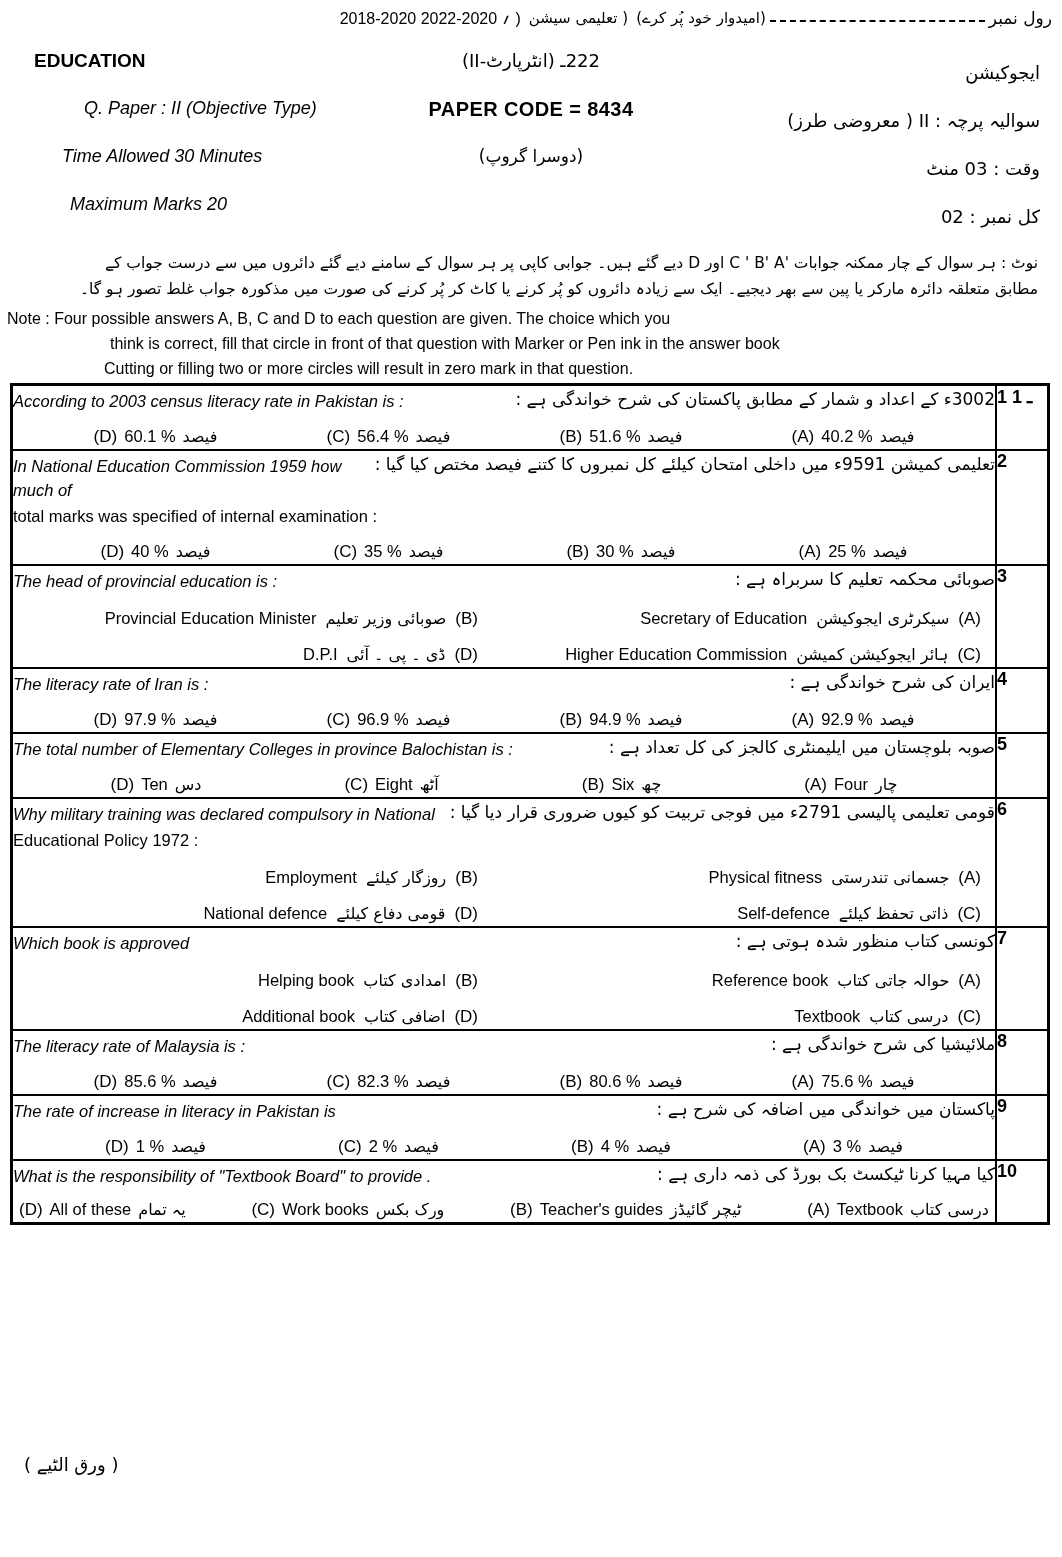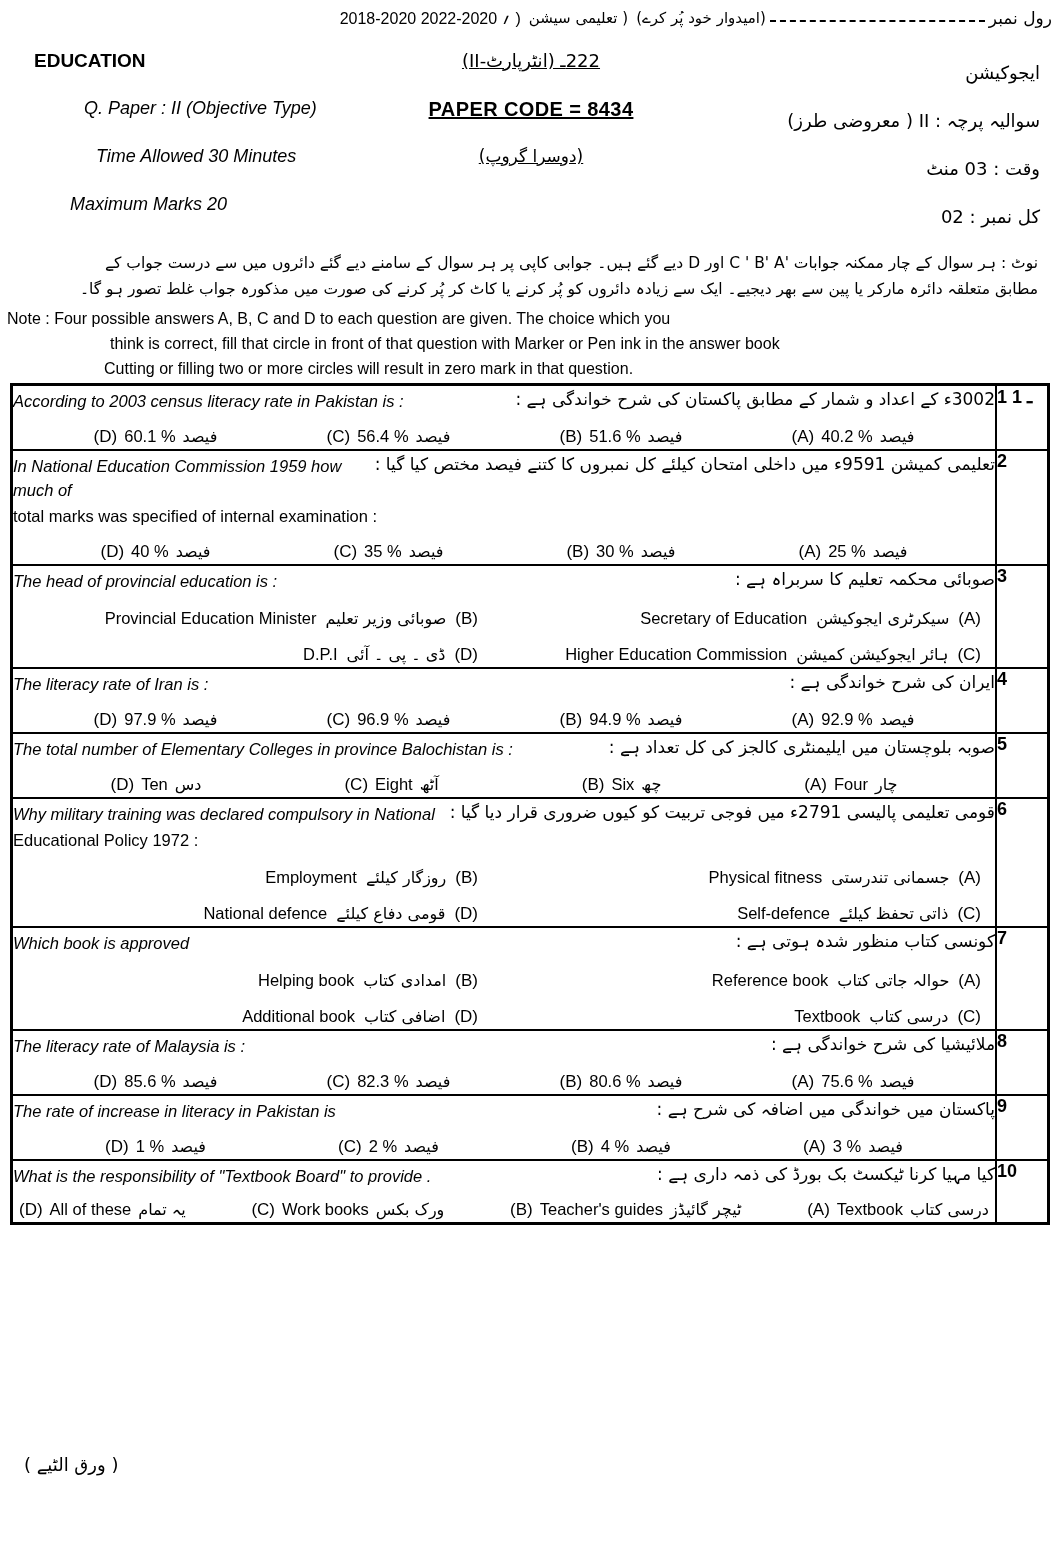--- a/index.html
+++ b/index.html
@@ -33,21 +33,21 @@
     border-bottom:2px dashed #000;
     width:215px; height:12px; margin:0 4px 6px 4px;
   }
 
   .hdr-grid{
     position:absolute; top:50px; left:0; width:1062px;
   }
   .hrow{position:relative; height:48px;}
   .col-l{position:absolute; left:34px; top:0; font-size:19px; font-weight:bold;text-align:center;}
   .col-l.reg{font-weight:normal; font-size:18px;font-style:italic;}
-  .col-c{position:absolute; left:0; width:1062px; top:0; text-align:center; font-size:18px;text-decoration:underline;}
+  .col-c{position:absolute; left:0; width:1062px; top:0; text-align:center; font-size:18px;}
   .col-c.bold{font-weight:bold; font-size:20px; letter-spacing:.4px;}
   .col-r{position:absolute; right:22px; top:12px; font-size:18px; white-space:nowrap;}
 
   .note{
     position:absolute; top:250px; left:0; width:1062px;
   }
   .note-u{
     text-align:right; padding:0 24px 0 60px; font-size:15.5px; line-height:26px;
   }
   .note-e{
@@ -140,21 +140,21 @@
         <div class="col-r urdu u-lg">ایجوکیشن</div>
       </div>
 
       <div class="hrow">
         <div class="col-l reg" style="left:84px">Q. Paper : II  (Objective Type)</div>
         <div class="col-c bold">PAPER CODE = 8434</div>
         <div class="col-r urdu u-md">سوالیہ پرچہ : II ( معروضی طرز)</div>
       </div>
 
       <div class="hrow">
-        <div class="col-l reg" style="left:96px">Time Allowed    30 Minutes</div>
+        <div class="col-l reg" style="left:62px">Time Allowed    30 Minutes</div>
         <div class="col-c" style="font-family:'DejaVu Sans',sans-serif;direction:rtl;font-size:17px;">(دوسرا گروپ)</div>
         <div class="col-r urdu u-md">وقت : 30 منٹ</div>
       </div>
 
       <div class="hrow">
         <div class="col-l reg" style="left:70px">Maximum Marks    20</div>
         <div class="col-r urdu u-md">کل نمبر : 20</div>
       </div>
 
     </div>

